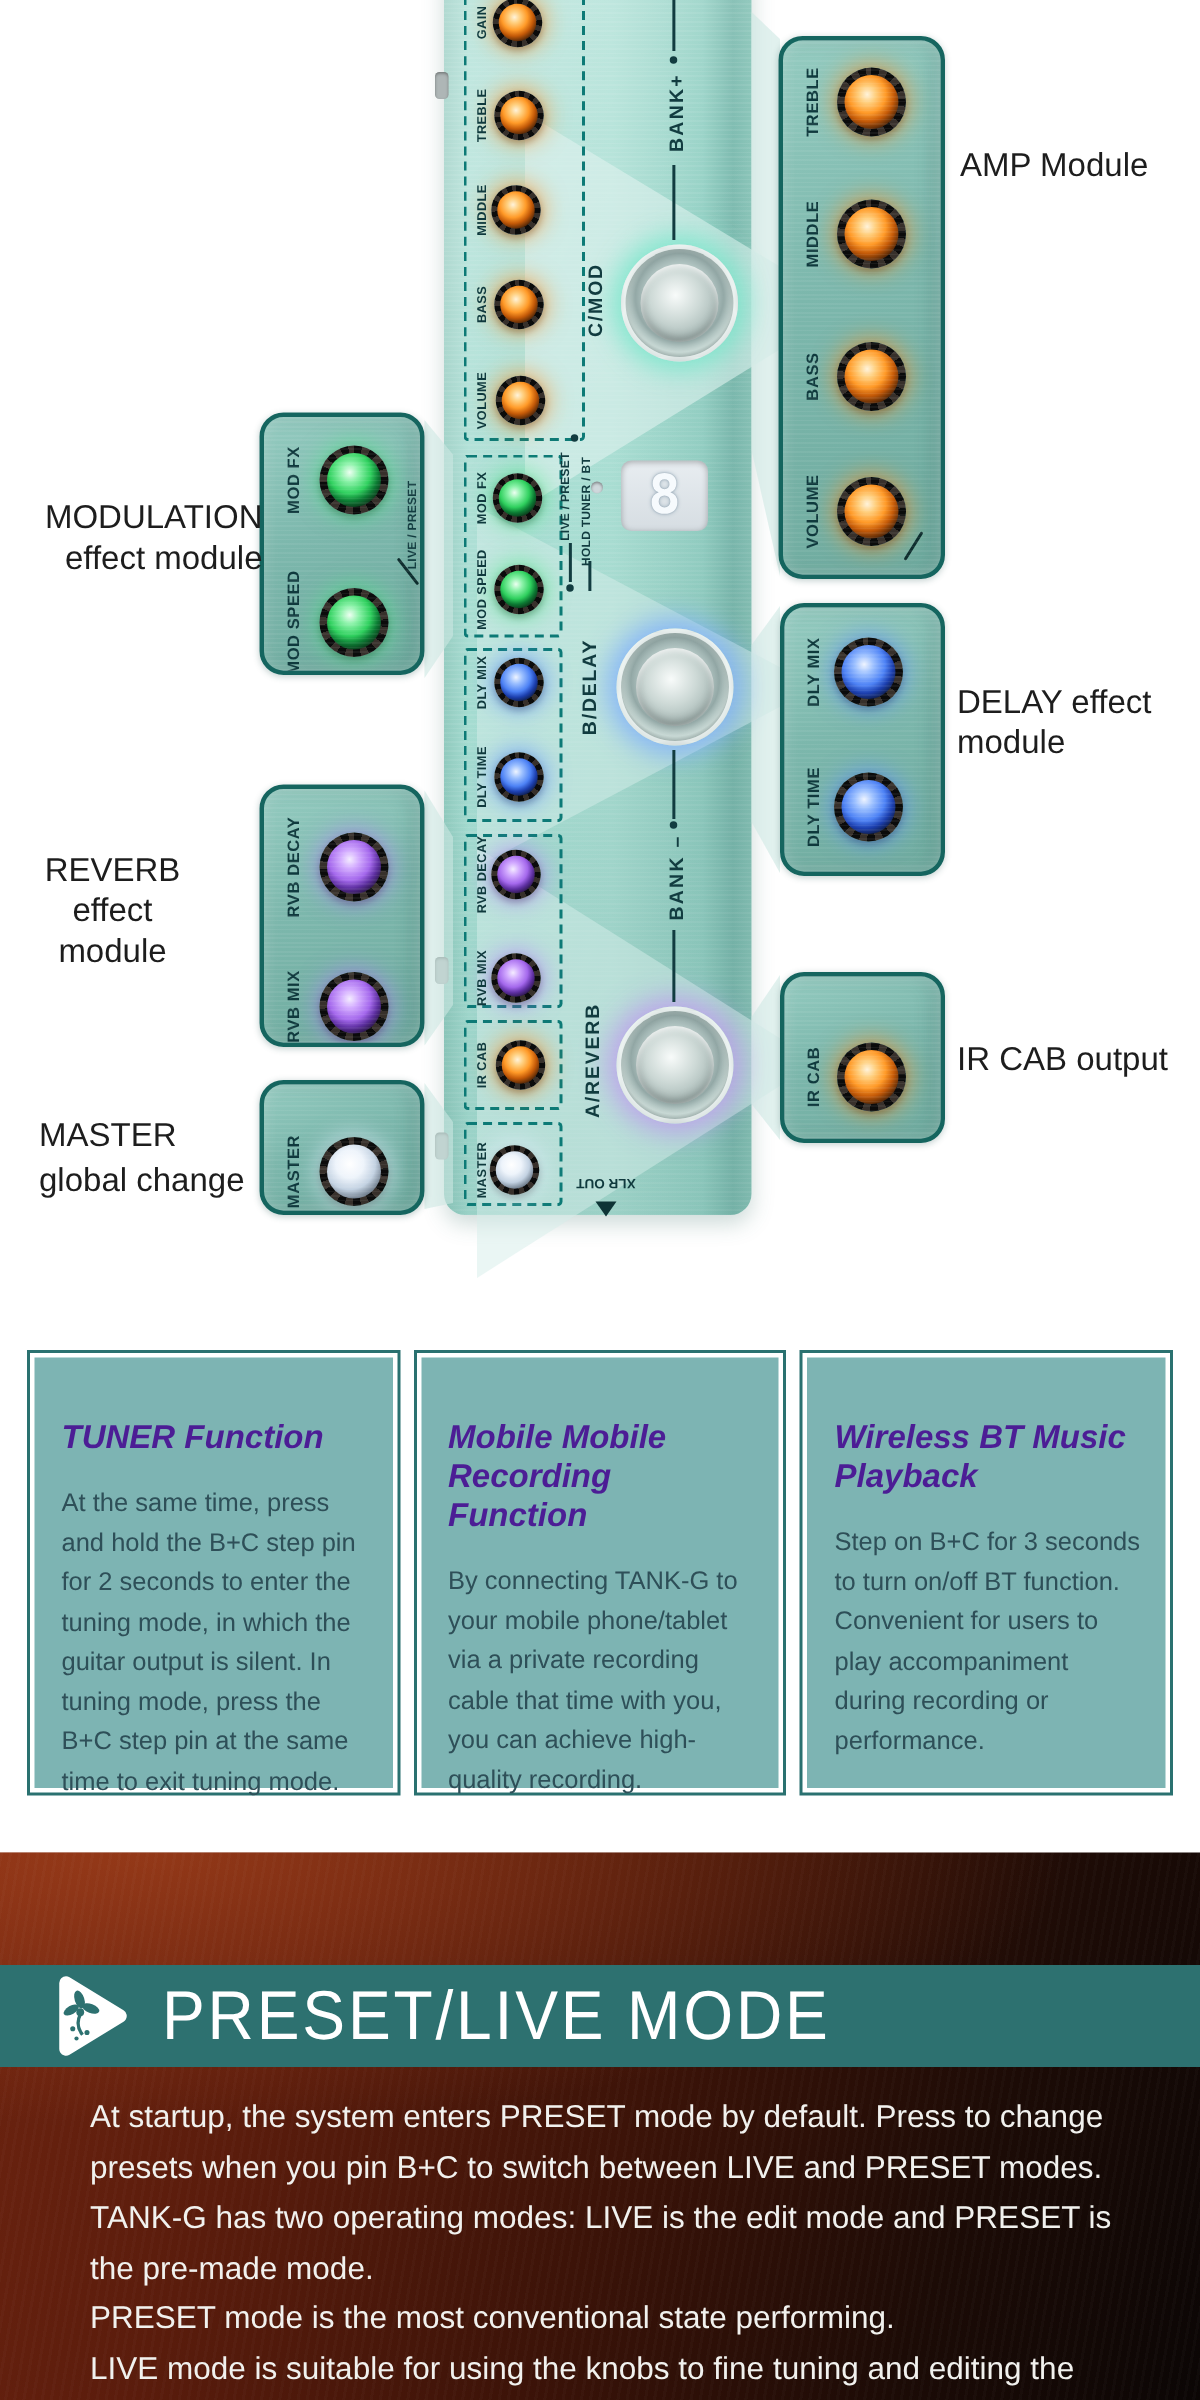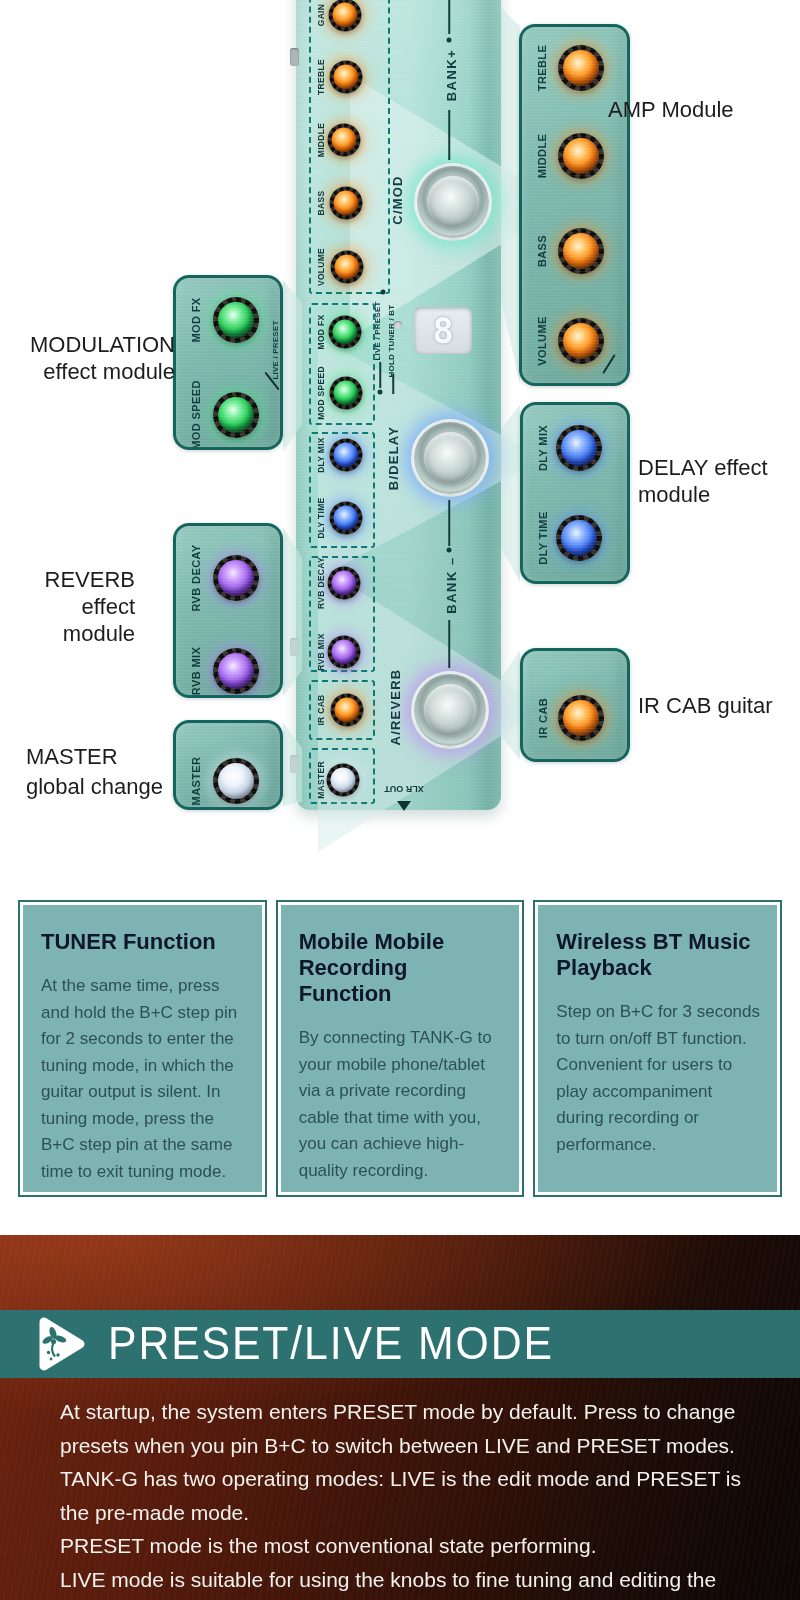--- a/index.html
+++ b/index.html
@@ -65,21 +65,21 @@
       box-shadow:inset 0 0 10px rgba(255,255,255,.25),inset -6px 0 12px rgba(20,70,65,.18),0 1px 4px rgba(30,80,75,.25);}
   .module::after{content:"";position:absolute;inset:0;
       background:repeating-linear-gradient(0deg,rgba(255,255,255,.06) 0 1px,transparent 1px 3px);}
   .needle{position:absolute;width:2px;height:22px;background:#0e2d2e;border-radius:2px;}
   .callout-label{position:absolute;color:#1d1d1d;font-size:22px;line-height:27px;}
   
   #info-section{position:absolute;left:0;top:860px;width:800px;height:375px;background:#fff;}
   .info-row{position:absolute;left:18px;top:40px;width:764px;height:297px;display:flex;gap:9px;}
   .info-box{flex:1;border:2px solid #2a7170;background:#fff;padding:3px;}
   .info-inner{height:100%;background:#7db4b3;padding:24px 16px 0 18px;}
-  .info-title{color:#0f172a;font-size:22px;font-weight:bold;line-height:26px;margin:0 0 0 0;}
+  .info-title{color:#4c1d95;font-size:22px;font-weight:bold;line-height:26px;margin:16px 0 0 0;font-style:italic;}
   .info-body{color:#2e4f58;font-size:17px;line-height:26.5px;margin:18px 0 0 0;}
   
   #bottom-section{position:absolute;left:0;top:1235px;width:800px;height:365px;background-color:#1a0c07;
       background:radial-gradient(140% 90% at 12% 0%,rgba(193,80,34,.5),rgba(0,0,0,0) 55%),
                  linear-gradient(112deg,#6e2410 0%,#5a1c0c 25%,#3c1308 52%,#1c0b06 78%,#0b0605 100%);}
   #bottom-section::before{content:"";position:absolute;inset:0;
       background:repeating-linear-gradient(100deg,rgba(255,255,255,.02) 0 2px,transparent 2px 6px);}
   .band{position:absolute;left:0;top:75px;width:800px;height:68px;background:#2d7170;
       display:flex;align-items:center;}
   .band-logo{position:absolute;left:36px;top:6px;}
@@ -272,25 +272,25 @@
           <div class="vtext mod-label" style="left: 20px; top: 67px;">IR CAB</div>
         </div>
         <div class="module" style="left: 173px; top: 720px; width: 110px; height: 90px;">
           <div class="knob lg c-white" style="left: 60px; top: 58px; width: 46px; height: 46px;">
             <div class="core"></div>
           </div>
           <div class="vtext mod-label" style="left: 20px; top: 58px;">MASTER</div>
         </div>
       </div>
 
-    <div class="callout-label" style="left:608px;top:96px;">AMP Module</div>
+    <div class="callout-label" style="left:640px;top:96px;">AMP Module</div>
     <div class="callout-label" style="left:15px;top:331px;width:160px;text-align:right;"><span>MODULATION</span><br><span>effect module</span></div>
     <div class="callout-label" style="left:638px;top:454px;"><span>DELAY effect</span><br><span>module</span></div>
-    <div class="callout-label" style="left:15px;top:566px;width:120px;text-align:right;"><span>REVERB</span><br><span>effect</span><br><span>module</span></div>
-    <div class="callout-label" style="left:638px;top:692px;">IR CAB guitar</div>
+    <div class="callout-label" style="left:15px;top:566px;width:120px;text-align:center;"><span>REVERB</span><br><span>effect</span><br><span>module</span></div>
+    <div class="callout-label" style="left:638px;top:692px;">IR CAB output</div>
     <div class="callout-label" style="left:26px;top:742px;line-height:30px;"><span>MASTER</span><br><span>global change</span></div>
   </div>
 
   <div id="info-section">
     <div class="info-row">
       <div class="info-box">
         <div class="info-inner">
           <p class="info-title">TUNER Function</p>
           <p class="info-body">At the same time, press and hold the B+C step pin for 2 seconds to enter the tuning mode, in which the guitar output is silent. In tuning mode, press the B+C step pin at the same time to exit tuning mode.</p>
         </div>

